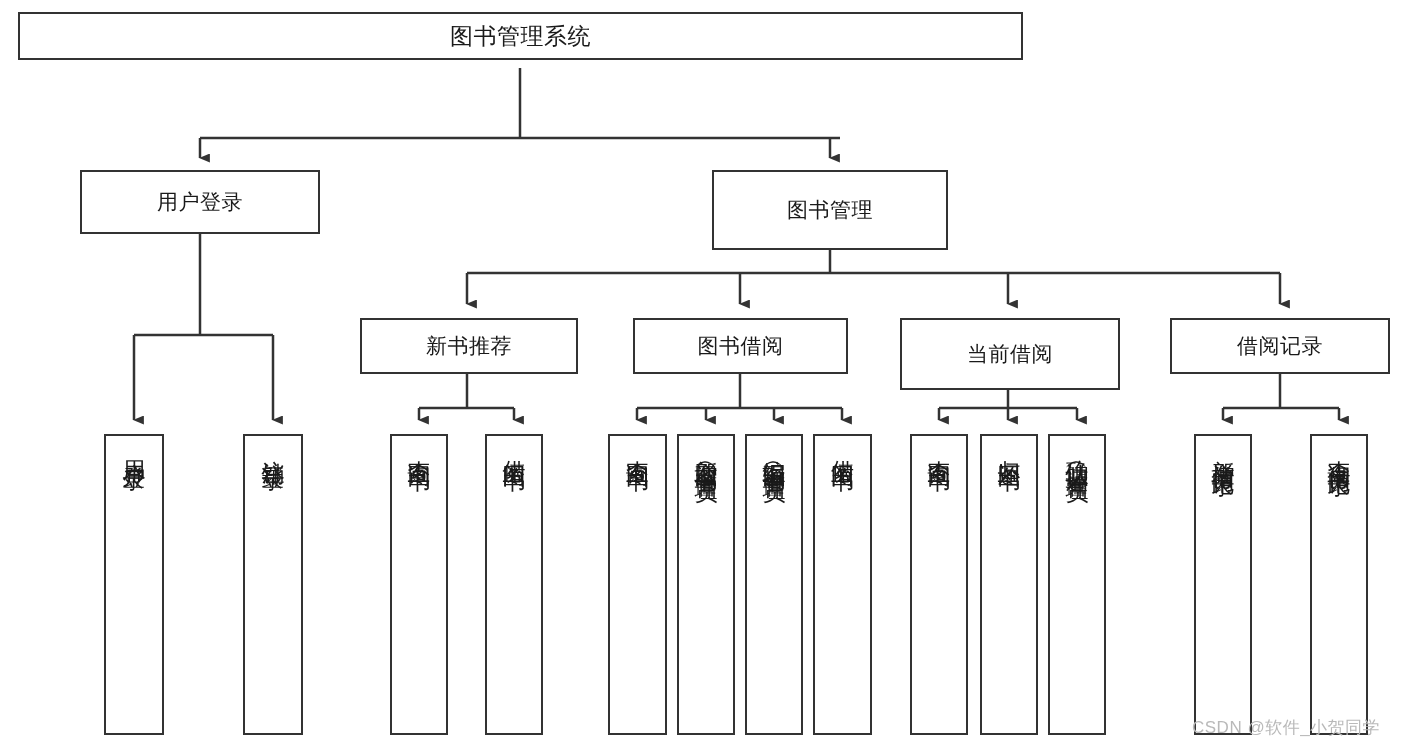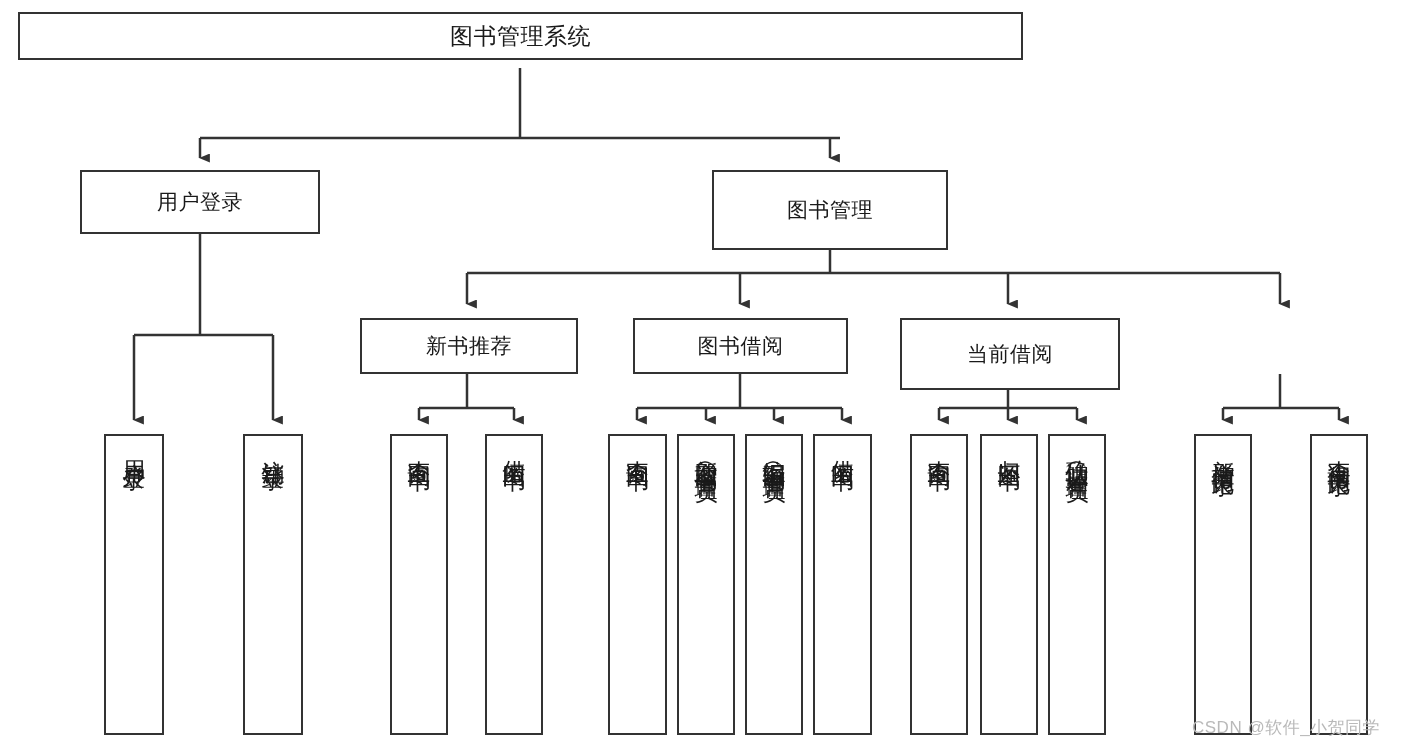--- a/index.html
+++ b/index.html
@@ -135,20 +135,23 @@
 
   <div class="node horizontal" style="left:360px; top:318px; width:218px; height:56px;align-items:center;">
     <span class="label">新书推荐</span>
   </div>
   <div class="node horizontal" style="left:633px; top:318px; width:215px; height:56px;">
     <span class="label">图书借阅</span>
   </div>
   <div class="node horizontal" style="left:900px; top:318px; width:220px; height:72px;">
     <span class="label">当前借阅</span>
   </div>
+  <div class="node horizontal" style="left:1170px; top:318px; width:220px; height:56px;">
+    <span class="label">借阅记录</span>
+  </div>
 
   <div class="node vertical" style="left:104px; top:434px; width:60px; height:301px;">
     <span class="label">用户登录</span>
   </div>
   <div class="node vertical" style="left:243px; top:434px; width:60px; height:301px;">
     <span class="label">注销登录</span>
   </div>
   <div class="node vertical" style="left:390px; top:434px; width:58px; height:301px;">
     <span class="label">查询图书</span>
   </div>

